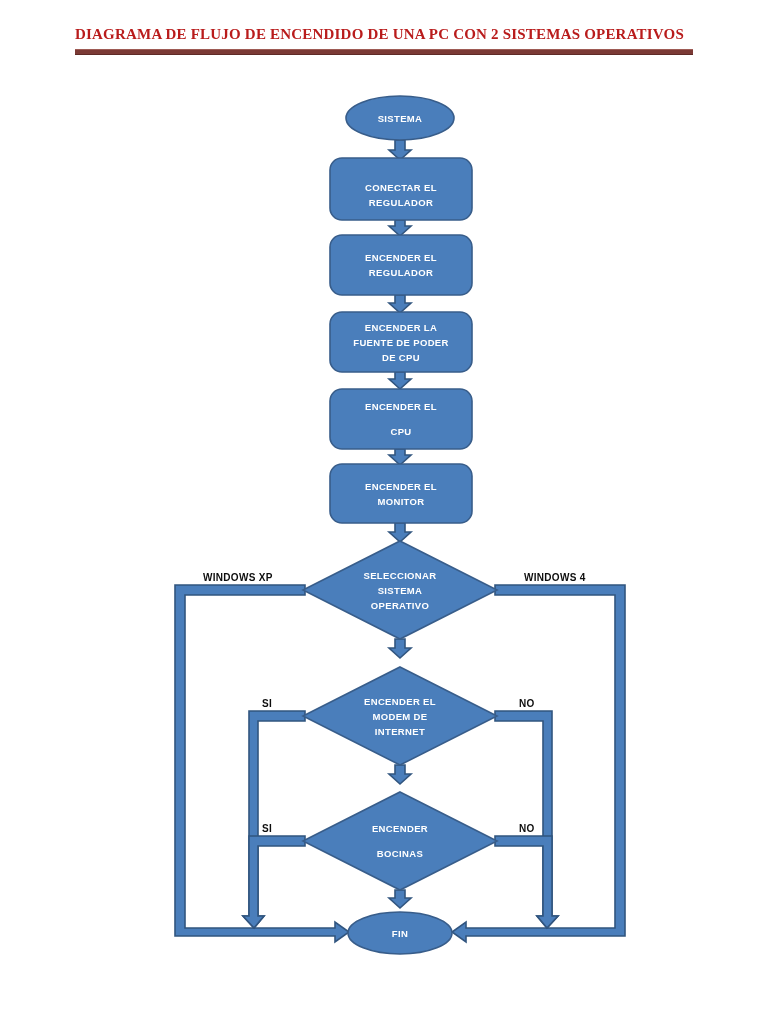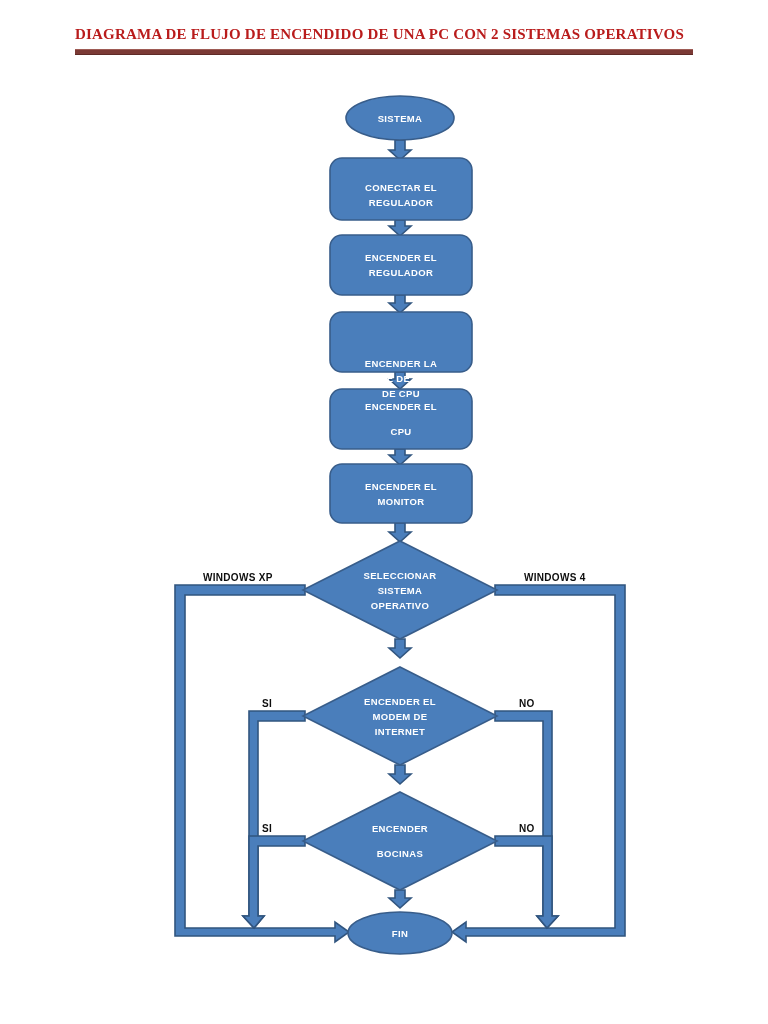--- a/index.html
+++ b/index.html
@@ -158,21 +158,21 @@
   </svg>
 
   <div class="node-label" style="left:346px; top:96px; width:108px; height:44px;">SISTEMA</div>
 
   <div class="node-label" style="left:330px; top:158px; width:142px; height:74px;">CONECTAR EL
 REGULADOR</div>
 
   <div class="node-label" style="left:330px; top:235px; width:142px; height:60px;">ENCENDER EL
 REGULADOR</div>
 
-  <div class="node-label" style="left:330px; top:312px; width:142px; height:60px;margin-top:36px;">ENCENDER LA
+  <div class="node-label" style="left:330px; top:312px; width:142px; height:60px;">ENCENDER LA
 FUENTE DE PODER
 DE CPU</div>
 
   <div class="node-label wide-lines" style="left:330px; top:389px; width:142px; height:60px;">ENCENDER EL
 CPU</div>
 
   <div class="node-label" style="left:330px; top:464px; width:142px; height:59px;">ENCENDER EL
 MONITOR</div>
 
   <div class="node-label" style="left:340px; top:566px; width:120px; height:48px;">SELECCIONAR

